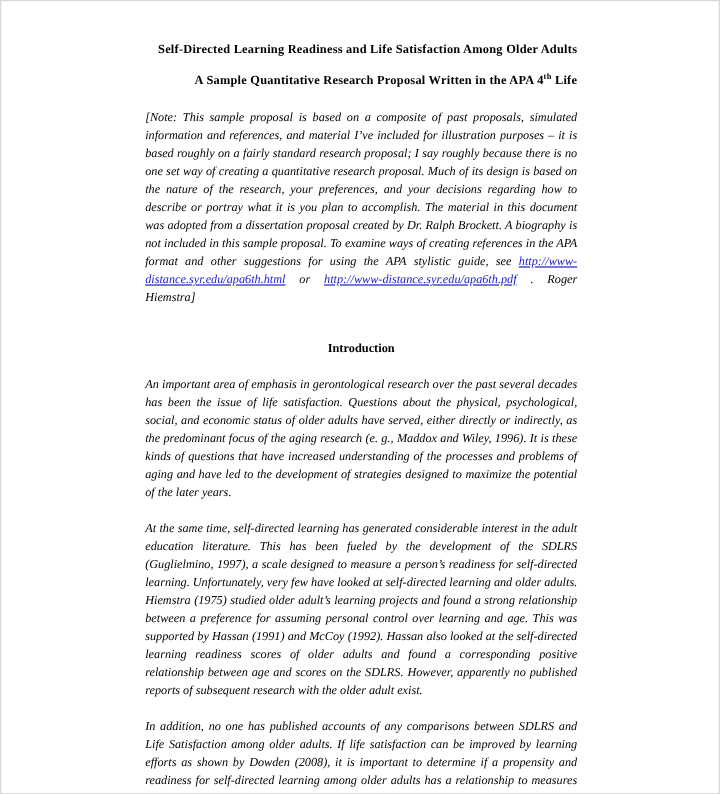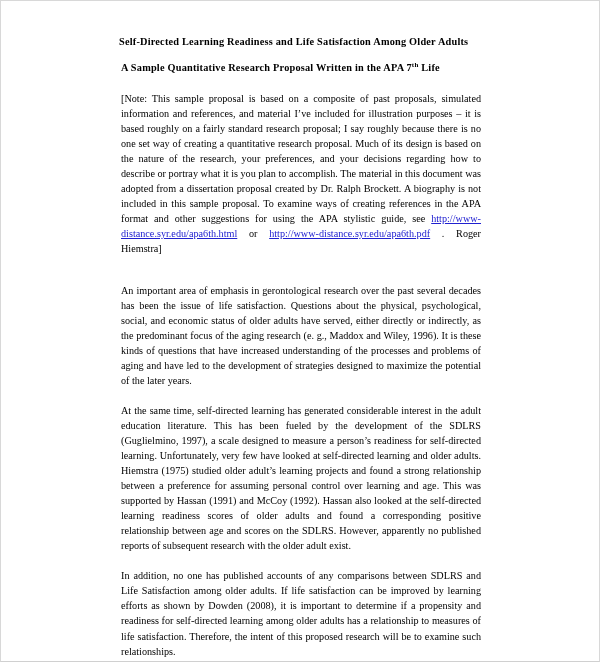--- a/index.html
+++ b/index.html
@@ -26,21 +26,21 @@
     border-left: 1px solid #d8d8d8;
     border-right: 1px solid #d8d8d8;
     border-bottom: 1px solid #d0d0d0;
   }
   #content {
     position: absolute;
     left: 120px;
     top: 34px;
     width: 360px;
   }
-  .title-block { text-align: left; }
+  .title-block { text-align: right; }
   .doc-title {
     font-weight: bold;
     font-size: 10.3px;
     line-height: 14px;
     letter-spacing: 0.02em;
     margin: 0 0 12px 0;
     white-space: nowrap;
     margin-left: -2px;
   }
   .doc-subtitle {
@@ -56,20 +56,21 @@
     vertical-align: super;
     line-height: 0;
   }
   p.body {
     font-size: 10.2px;
     line-height: 15.05px;
     text-align: justify;
     text-justify: inter-word;
     margin: 0 0 15px 0;
     hyphens: none;
+    font-style: italic;
   }
   p.note { margin-bottom: 26px; }
   .section-heading {
     font-weight: bold;
     font-size: 10.3px;
     line-height: 15px;
     margin: 0 0 15px 0;
   }
   .section-heading.center { text-align: center; }
   a.link {
@@ -78,24 +79,25 @@
   }
 </style>
 </head>
 <body>
 
 <div id="page">
   <div id="content">
 
     <div class="title-block">
       <div class="doc-title">Self-Directed Learning Readiness and Life Satisfaction Among Older Adults</div>
-      <div class="doc-subtitle"><span>A Sample Quantitative Research Proposal Written in the APA 7</span><sup>th</sup><span> Life</span></div>
+      <div class="doc-subtitle"><span>A Sample Quantitative Research Proposal Written in the APA 4</span><sup>th</sup><span> Life</span></div>
     </div>
 
     <p class="body note"><span>[Note: This sample proposal is based on a composite of past proposals, simulated information and references, and material I’ve included for illustration purposes – it is based roughly on a fairly standard research proposal; I say roughly because there is no one set way of creating a quantitative research proposal. Much of its design is based on the nature of the research, your preferences, and your decisions regarding how to describe or portray what it is you plan to accomplish. The material in this document was adopted from a dissertation proposal created by Dr. Ralph Brockett. A biography is not included in this sample proposal. To examine ways of creating references in the APA format and other suggestions for using the APA stylistic guide, see </span><a class="link" href="#">http://www-distance.syr.edu/apa6th.html</a><span> or </span><a class="link" href="#">http://www-distance.syr.edu/apa6th.pdf</a><span> . Roger Hiemstra]</span></p>
 
+    <div class="section-heading center">Introduction</div>
 
     <p class="body">An important area of emphasis in gerontological research over the past several decades has been the issue of life satisfaction. Questions about the physical, psychological, social, and economic status of older adults have served, either directly or indirectly, as the predominant focus of the aging research (e. g., Maddox and Wiley, 1996). It is these kinds of questions that have increased understanding of the processes and problems of aging and have led to the development of strategies designed to maximize the potential of the later years.</p>
     <p class="body">At the same time, self-directed learning has generated considerable interest in the adult education literature. This has been fueled by the development of the SDLRS (Guglielmino, 1997), a scale designed to measure a person’s readiness for self-directed learning. Unfortunately, very few have looked at self-directed learning and older adults. Hiemstra (1975) studied older adult’s learning projects and found a strong relationship between a preference for assuming personal control over learning and age. This was supported by Hassan (1991) and McCoy (1992). Hassan also looked at the self-directed learning readiness scores of older adults and found a corresponding positive relationship between age and scores on the SDLRS. However, apparently no published reports of subsequent research with the older adult exist.</p>
     <p class="body">In addition, no one has published accounts of any comparisons between SDLRS and Life Satisfaction among older adults. If life satisfaction can be improved by learning efforts as shown by Dowden (2008), it is important to determine if a propensity and readiness for self-directed learning among older adults has a relationship to measures of life satisfaction. Therefore, the intent of this proposed research will be to examine such relationships.</p>
 
   </div>
 </div>
 
 </body></html>

